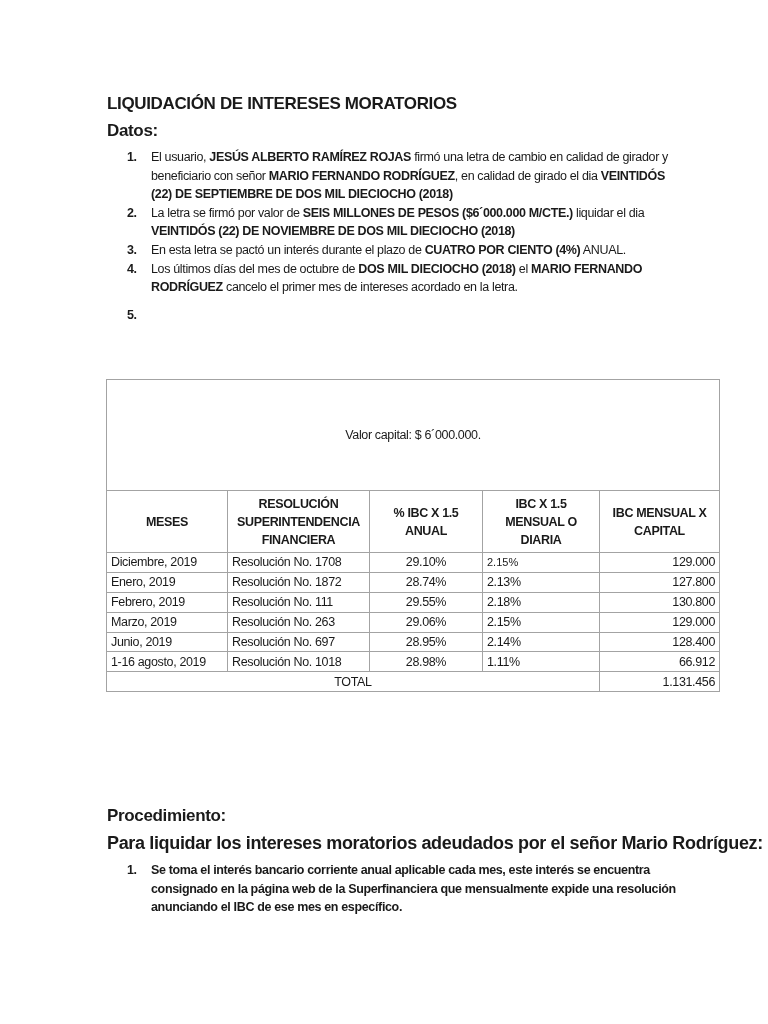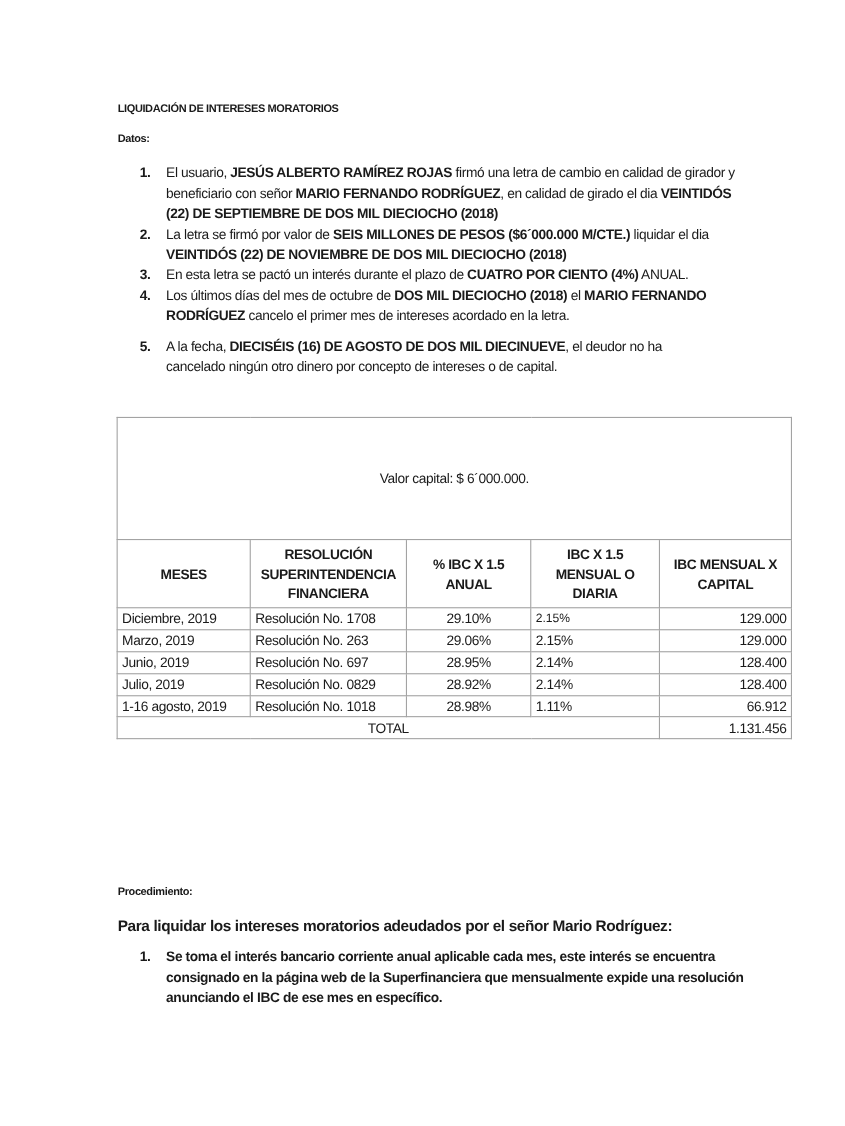--- a/index.html
+++ b/index.html
@@ -19,21 +19,21 @@
   }
   .page {
     position: absolute;
     left: 0; top: 0;
     width: 768px; height: 1024px;
   }
   .heading {
     position: absolute;
     left: 107px;
     font-weight: bold;
-    font-size: 10px;
+    font-size: 17px;
   }
   .olist {
     position: absolute;
     left: 107px;
     width: 580px;
     margin: 0;
     padding: 0;
     list-style: none;
   }
   .olist li {
@@ -44,21 +44,21 @@
   .olist li .num {
     position: absolute;
     left: 20px;
     top: 0;
     font-weight: bold;
   }
   .olist li b { font-weight: bold; }
   .plain {
     position: absolute;
     left: 107px;
-    font-size: 14px;
+    font-size: 18px;
   }
 
   
   .liq-table {
     position: absolute;
     left: 106px;
     top: 379px;
     width: 613px;
     border-collapse: collapse;
     table-layout: fixed;
@@ -115,21 +115,20 @@
     <li>
       <span class="num">3.</span>
       <span class="seg-target"><span>En esta letra se pactó un interés durante el plazo de </span><b>CUATRO POR CIENTO (4%)</b><span> ANUAL.</span></span>
     </li>
     <li>
       <span class="num">4.</span>
       <span class="seg-target"><span>Los últimos días del mes de octubre de </span><b>DOS MIL DIECIOCHO (2018)</b><span> el </span><b>MARIO FERNANDO RODRÍGUEZ</b><span> cancelo el primer mes de intereses acordado en la letra.</span></span>
     </li>
     <li style="margin-top:9px; padding-right:60px;">
       <span class="num">5.</span>
-      <span class="seg-target"><span>A la fecha, </span><b>DIECISÉIS (16) DE AGOSTO DE DOS MIL DIECINUEVE</b><span>, el deudor no ha cancelado ningún otro dinero por concepto de intereses o de capital.</span></span>
     </li>
   </ol>
 
   <table class="liq-table">
     <colgroup>
       <col style="width:121px">
       <col style="width:142px">
       <col style="width:113px">
       <col style="width:117px">
       <col style="width:120px">
@@ -148,37 +147,44 @@
     </tbody>
     <tbody id="table-body">
         <tr>
           <td class="c-left">Diciembre, 2019</td>
           <td class="c-left">Resolución No. 1708</td>
           <td class="c-center">29.10%</td>
           <td class="c-left"><span class="alt-font">2.15%</span></td>
           <td class="c-right">129.000</td>
         </tr>
         <tr>
+          <td class="c-left">Enero, 2019</td>
+          <td class="c-left">Resolución No. 1872</td>
+          <td class="c-center">28.74%</td>
+          <td class="c-left">2.13%</td>
+          <td class="c-right">127.800</td>
+        </tr>
+        <tr>
+          <td class="c-left">Febrero, 2019</td>
+          <td class="c-left">Resolución No. 111</td>
+          <td class="c-center">29.55%</td>
+          <td class="c-left">2.18%</td>
+          <td class="c-right">130.800</td>
+        </tr>
+        <tr>
           <td class="c-left">Marzo, 2019</td>
           <td class="c-left">Resolución No. 263</td>
           <td class="c-center">29.06%</td>
           <td class="c-left">2.15%</td>
           <td class="c-right">129.000</td>
         </tr>
         <tr>
           <td class="c-left">Junio, 2019</td>
           <td class="c-left">Resolución No. 697</td>
           <td class="c-center">28.95%</td>
-          <td class="c-left">2.14%</td>
-          <td class="c-right">128.400</td>
-        </tr>
-        <tr>
-          <td class="c-left">Julio, 2019</td>
-          <td class="c-left">Resolución No. 0829</td>
-          <td class="c-center">28.92%</td>
           <td class="c-left">2.14%</td>
           <td class="c-right">128.400</td>
         </tr>
         <tr>
           <td class="c-left">1-16 agosto, 2019</td>
           <td class="c-left">Resolución No. 1018</td>
           <td class="c-center">28.98%</td>
           <td class="c-left">1.11%</td>
           <td class="c-right">66.912</td>
         </tr>

